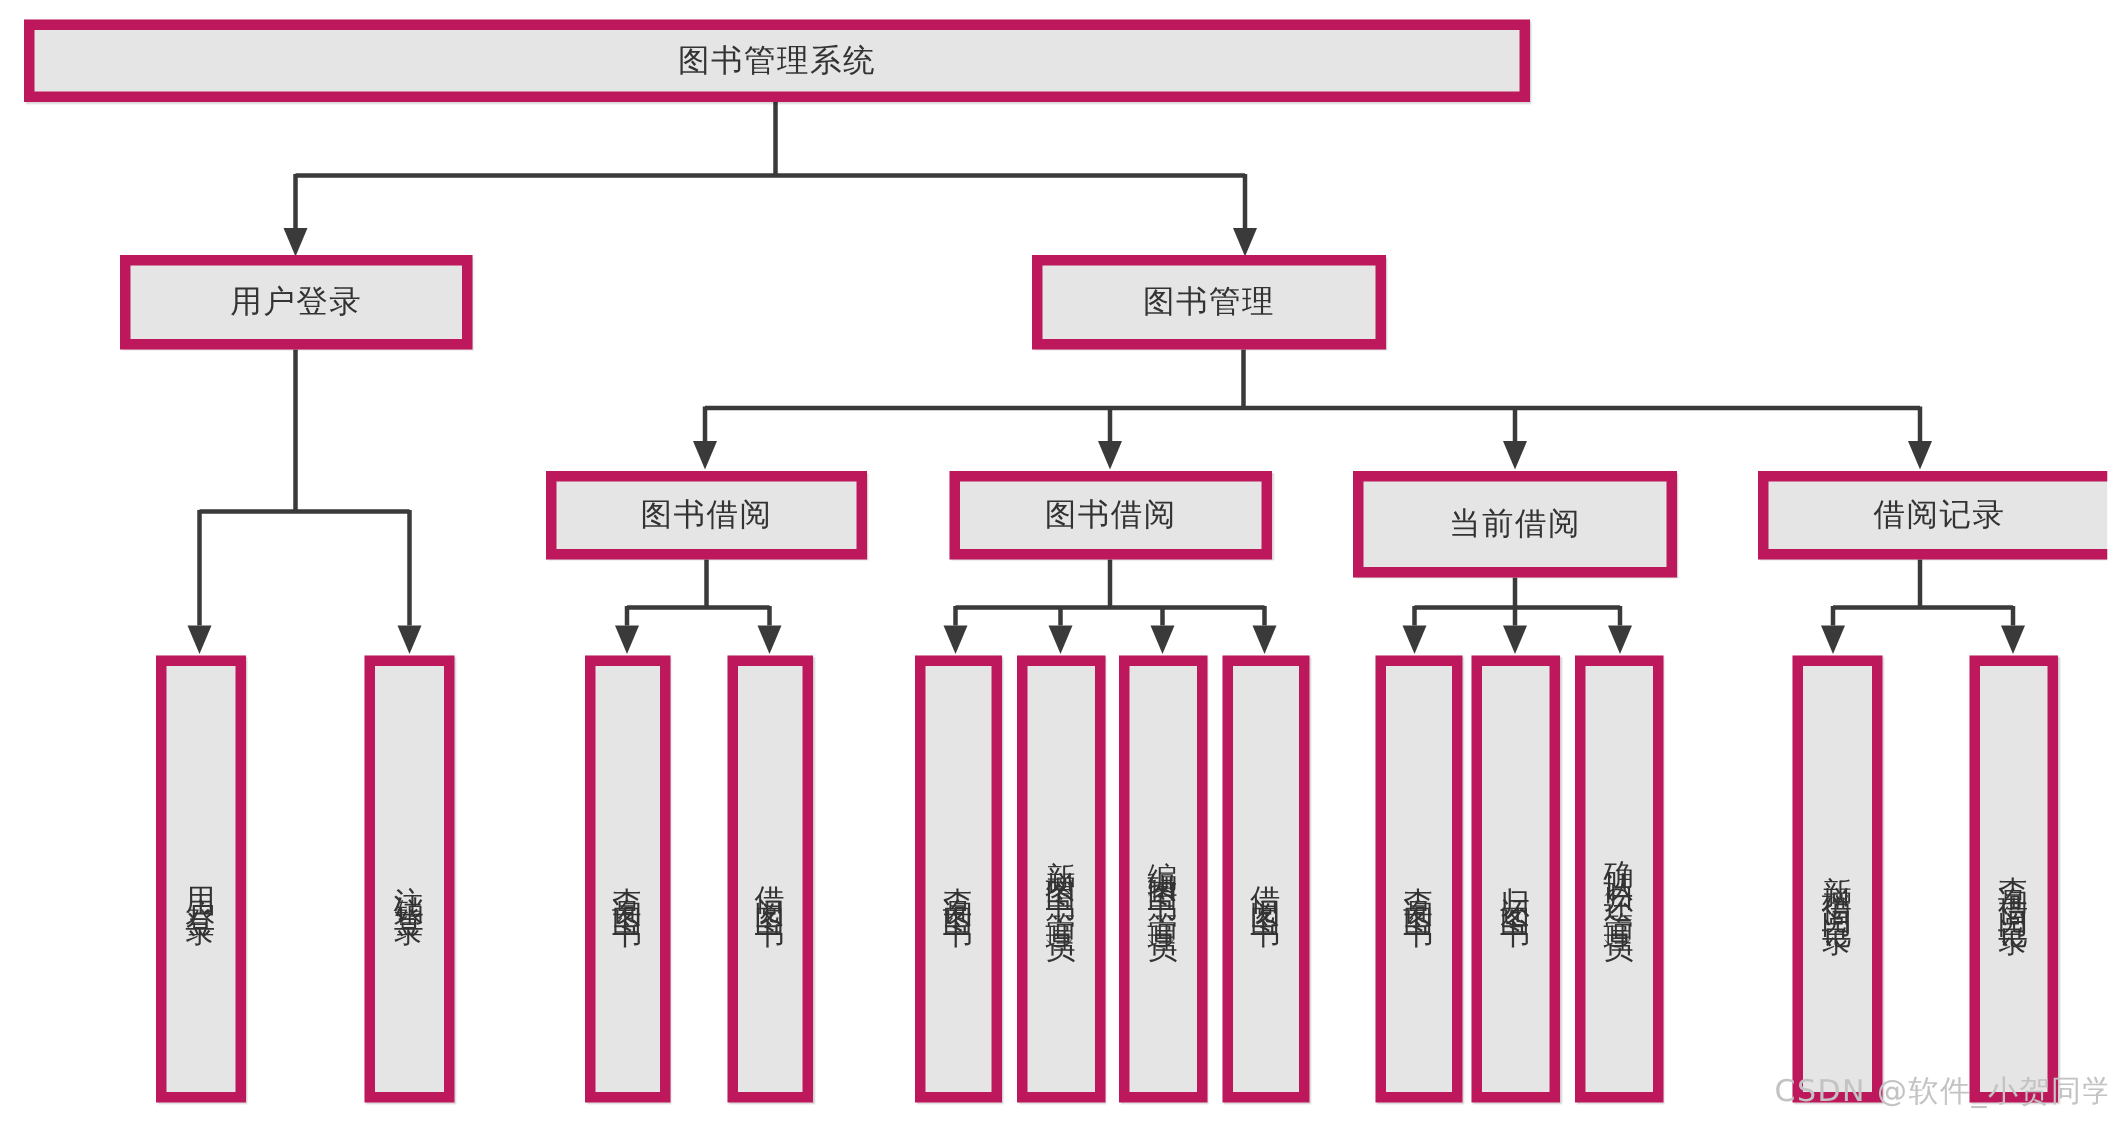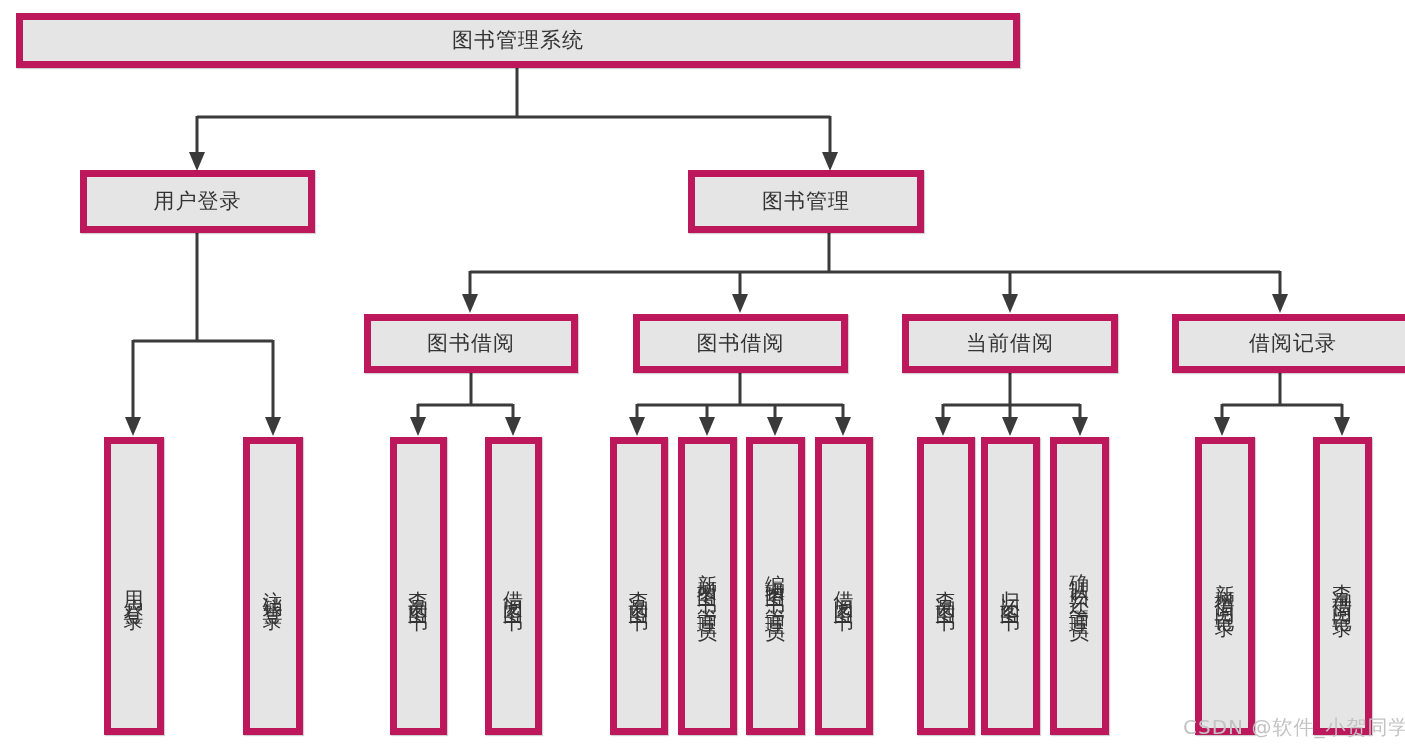--- a/index.html
+++ b/index.html
@@ -129,21 +129,21 @@
     </g>
   </svg>
 
   <div class="box h" style="left:16px; top:13px; width:1004px; height:55px;">图书管理系统</div>
 
   <div class="box h" style="left:80px; top:170px; width:235px; height:63px;">用户登录</div>
   <div class="box h" style="left:688px; top:170px; width:236px; height:63px;">图书管理</div>
 
   <div class="box h" style="left:364px; top:314px; width:214px; height:59px;">图书借阅</div>
   <div class="box h" style="left:633px; top:314px; width:215px; height:59px;">图书借阅</div>
-  <div class="box h" style="left:902px; top:314px; width:216px; height:59px;">当前借阅</div>
+  <div class="box h" style="left:902px; top:314px; width:216px; height:71px;">当前借阅</div>
   <div class="box h" style="left:1172px; top:314px; width:242px; height:59px;">借阅记录</div>
 
   <div class="box v" style="left:104px; top:437px; width:60px; height:298px;">用户登录</div>
   <div class="box v" style="left:243px; top:437px; width:60px; height:298px;">注销登录</div>
 
   <div class="box v" style="left:390px; top:437px; width:57px; height:298px;">查询图书</div>
   <div class="box v" style="left:485px; top:437px; width:57px; height:298px;">借阅图书</div>
 
   <div class="box v" style="left:610px; top:437px; width:58px; height:298px;">查询图书</div>
   <div class="box v" style="left:678px; top:437px; width:59px; height:298px;">新增图书（管理员）</div>

